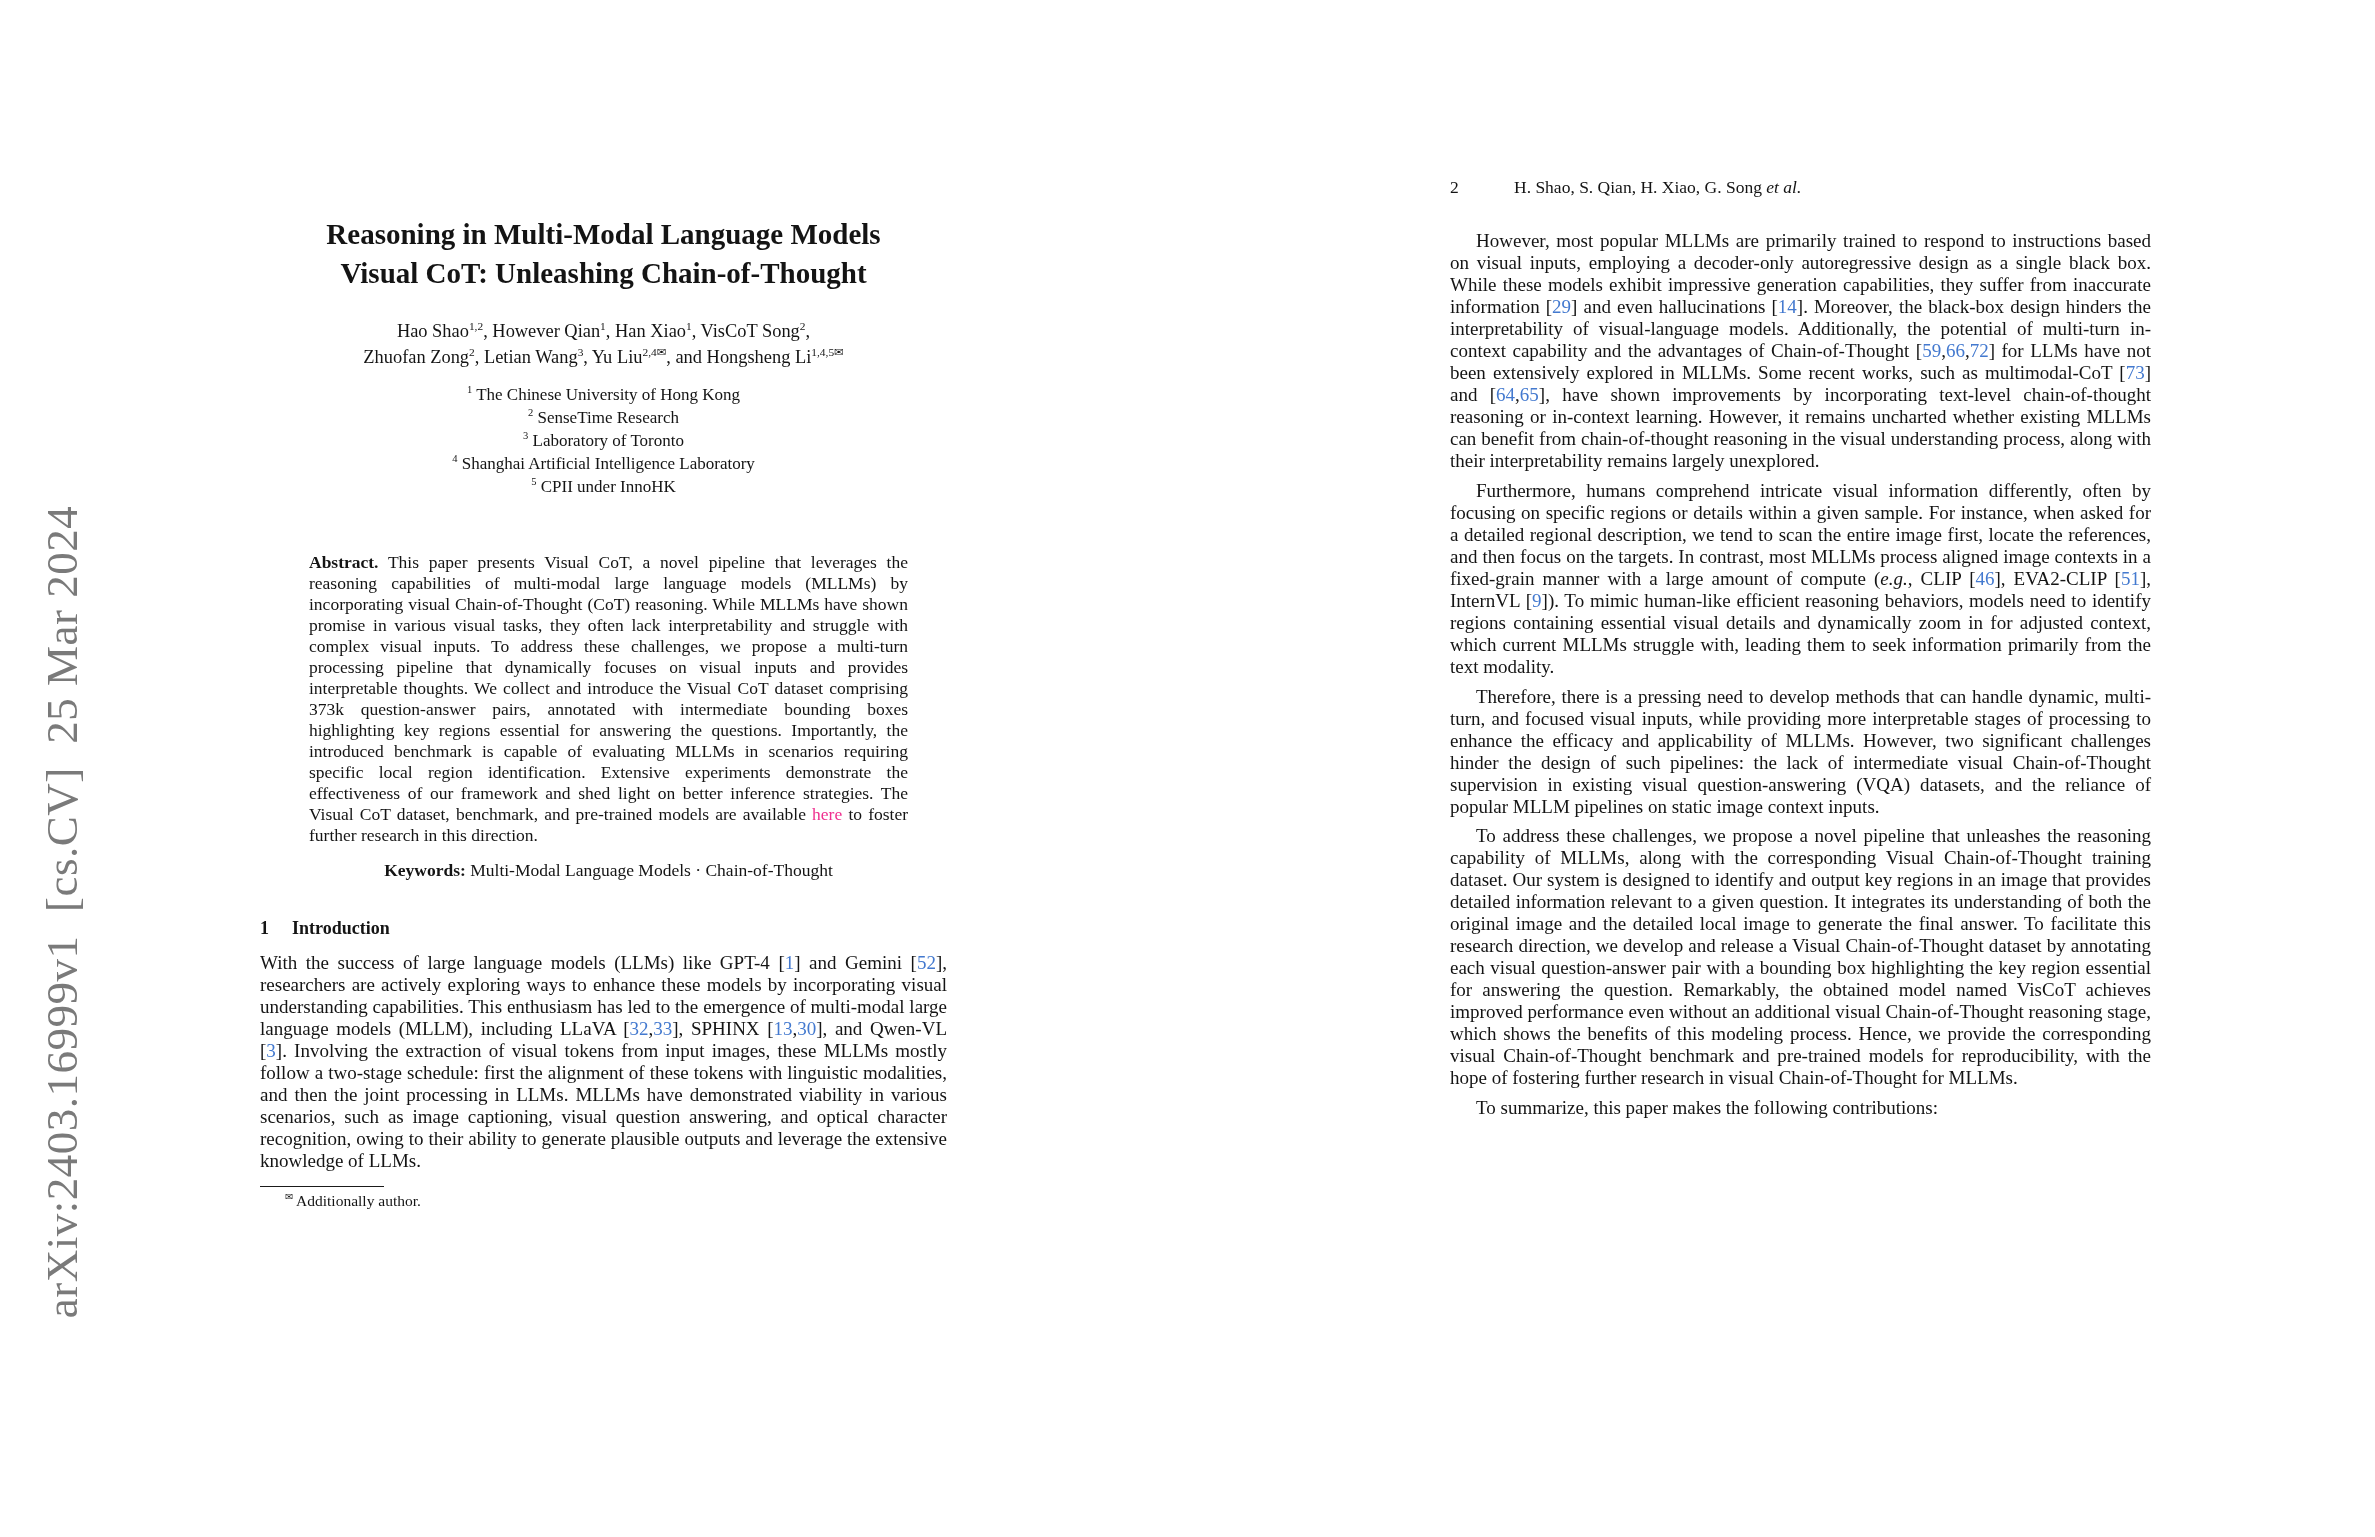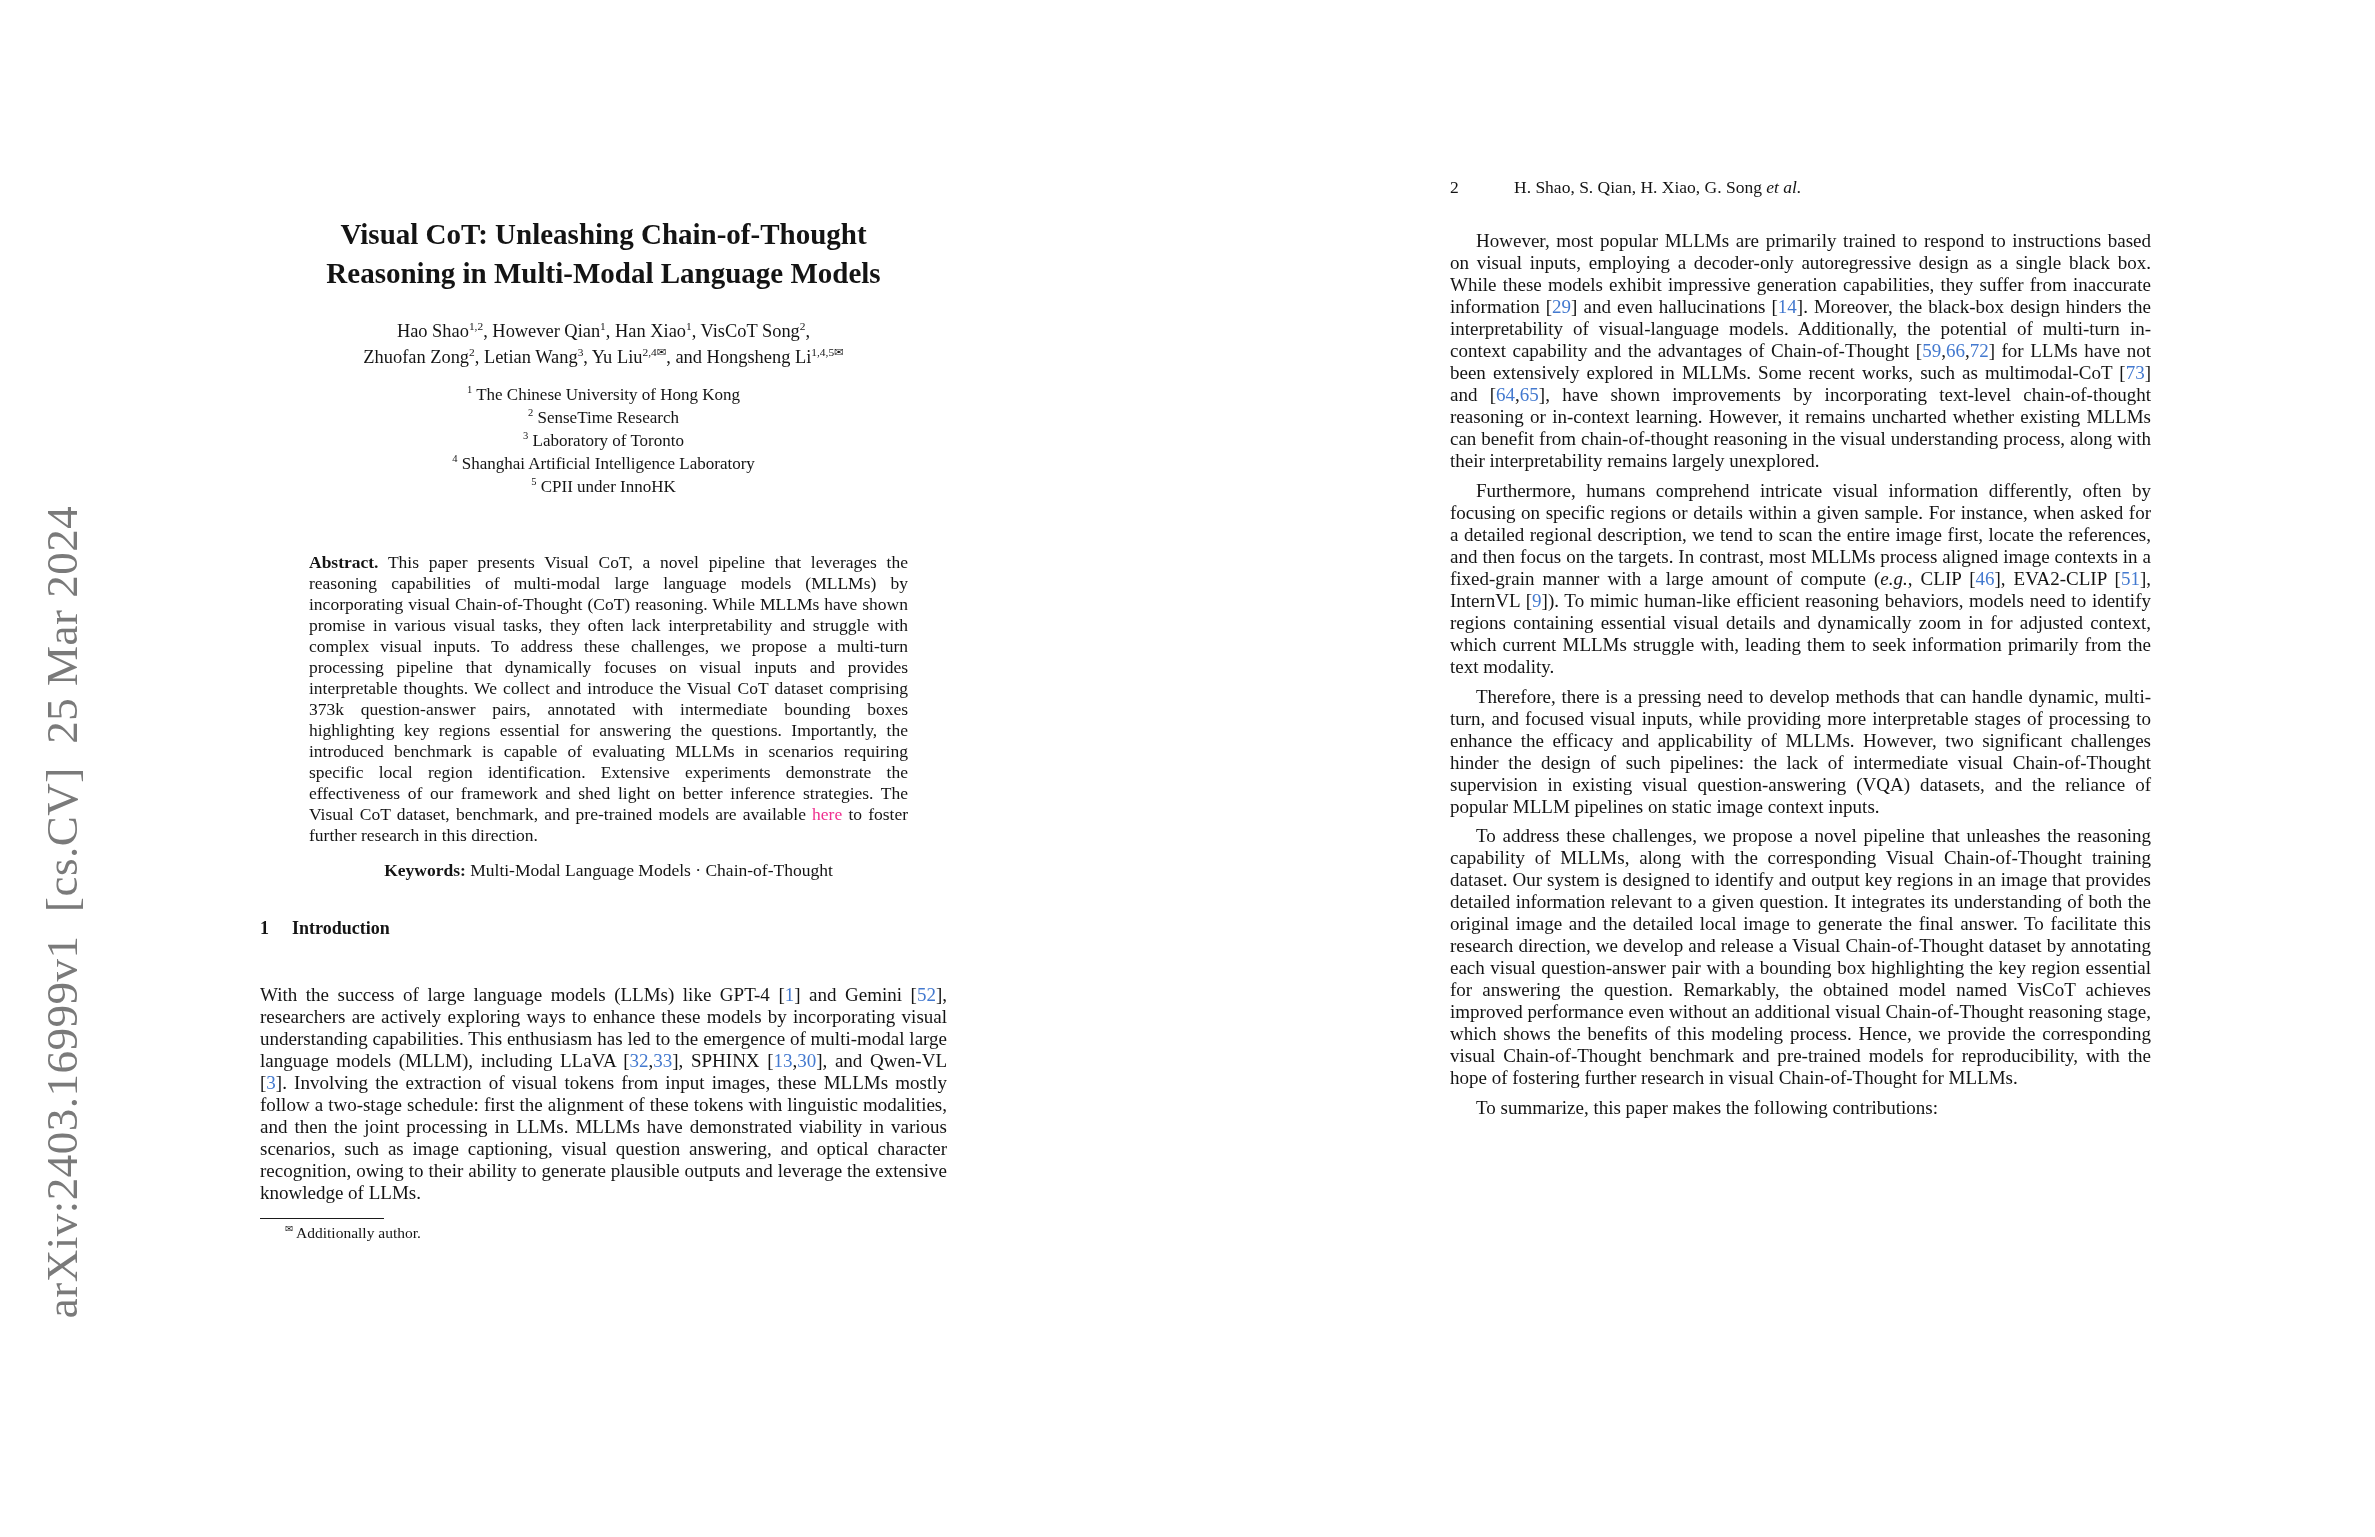--- a/index.html
+++ b/index.html
@@ -28,21 +28,21 @@
 
   
   .title{margin-top:215px;text-align:center;font-weight:bold;font-size:29px;line-height:39px;}
   .authors{margin-top:25px;text-align:center;font-size:18.4px;line-height:26px;}
   .affiliations{margin-top:12.6px;text-align:center;font-size:17px;line-height:23px;}
   .abstract{margin:54px 39px 0 49px;font-size:17.5px;line-height:21px;text-align:justify;}
   .keywords{margin:14.6px 39px 0 49px;font-size:17.5px;line-height:21px;text-align:center;}
   .section-heading{margin-top:37px;font-size:18px;font-weight:bold;}
   .section-heading .num{margin-right:23px;}
   .body-par{font-size:19px;line-height:22px;text-align:justify;}
-  #page1 .body-par{margin-top:45px;}
+  #page1 .body-par{margin-top:13px;}
   .footnote-rule{margin-top:13.6px;width:124px;height:0;border-top:1.6px solid #1a1a1a;}
   .footnote{margin-top:4.9px;font-size:15.5px;padding-left:25px;}
 
   
   .running-head{margin-top:177px;font-size:17.5px;display:flex;align-items:baseline;}
   .running-head .pageno{width:64px;}
   #page2 .body-par{margin-top:7.8px;}
   #page2 .body-par.first{margin-top:32px;}
   .indent{text-indent:26px;}
 
@@ -54,22 +54,22 @@
   .s-s{vertical-align:super;font-size:62%;line-height:0;}
 </style>
 </head>
 <body>
 
 <div class="watermark">arXiv:2403.16999v1  [cs.CV]  25 Mar 2024</div>
 
 <div id="page1" class="pagecol">
 
   <div class="title">
+    <div>Reasoning in Multi-Modal Language Models</div>
     <div>Visual CoT: Unleashing Chain-of-Thought</div>
-    <div>Reasoning in Multi-Modal Language Models</div>
   </div>
 
   <div class="authors">
     <div><span>Hao Shao</span><span class="s-s">1,2</span><span>, However Qian</span><span class="s-s">1</span><span>, Han Xiao</span><span class="s-s">1</span><span>, VisCoT Song</span><span class="s-s">2</span><span>,</span></div>
     <div><span>Zhuofan Zong</span><span class="s-s">2</span><span>, Letian Wang</span><span class="s-s">3</span><span>, Yu Liu</span><span class="s-s">2,4✉</span><span>, and Hongsheng Li</span><span class="s-s">1,4,5✉</span></div>
   </div>
 
   <div class="affiliations">
     <div><span class="s-s">1</span><span> The Chinese University of Hong Kong</span></div>
     <div><span class="s-s">2</span><span> SenseTime Research</span></div>

